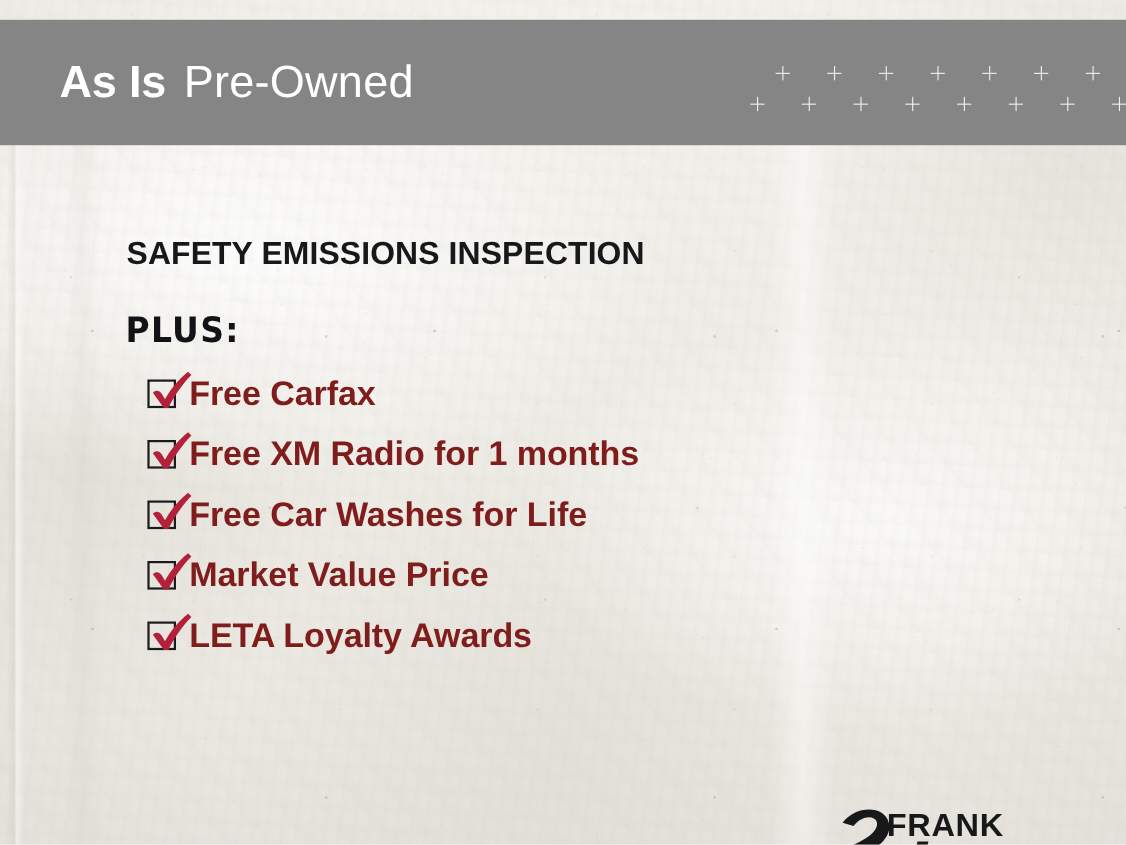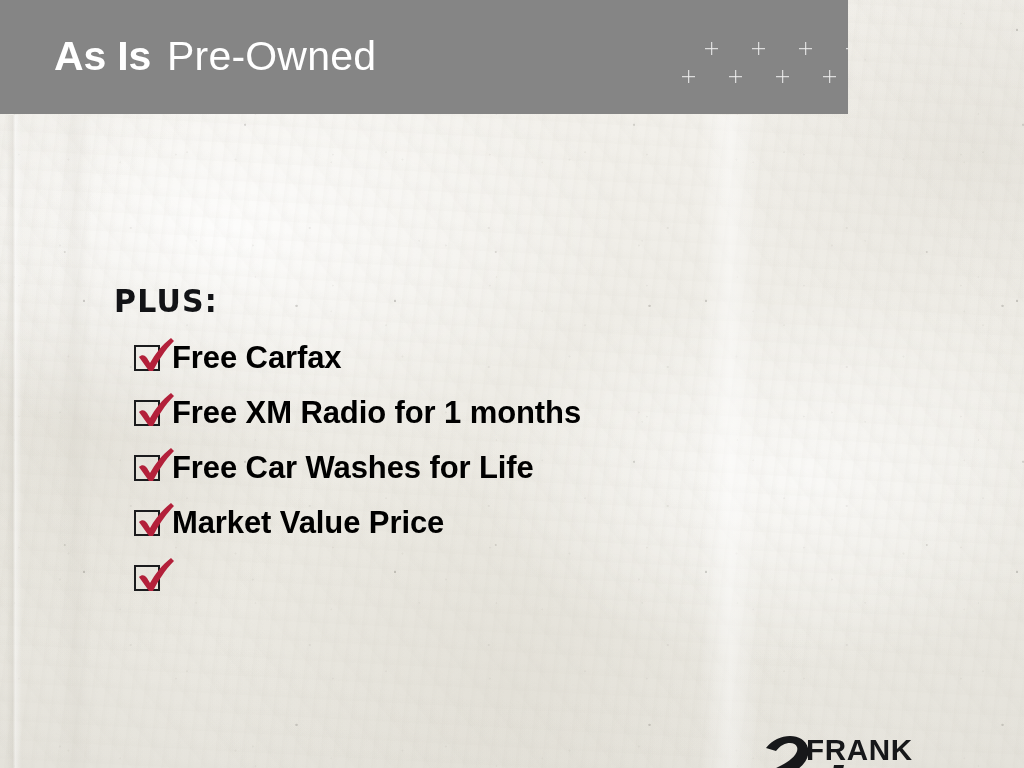--- a/index.html
+++ b/index.html
@@ -96,22 +96,22 @@
   .paper-vignette {
     position: absolute;
     inset: 0;
     background: radial-gradient(ellipse 82% 78% at 50% 48%,
       rgba(255,255,255,0) 55%, rgba(196,192,182,0.18) 100%);
   }
 
   
   .header-bar {
     position: absolute;
-    left: 0; top: 0;
-    width: 848px;
+    left: 0; top: 18px;
+    width: 1024px;
     height: 114px;
     background: #858585;
     overflow: hidden;
   }
   .header-title {
     position: absolute;
     left: 54px;
     top: 36px;
     font-size: 41px;
     line-height: 1;
@@ -215,21 +215,21 @@
     width: 44px;
     height: 44px;
     pointer-events: none;
   }
   .check-label {
     position: absolute;
     left: 38px;
     top: -2px;
     font-size: 31px;
     font-weight: 600;
-    color: #000000;
+    color: #7f1d1d;
     white-space: nowrap;
     letter-spacing: -0.1px;
   }
 
   
   .logo {
     position: absolute;
     left: 700px;
     top: 606px;
     width: 216px;
@@ -269,20 +269,21 @@
         <span class="plus-mark" style="left: 151px; top: 30px; color: rgb(242, 242, 242);"></span>
         <span class="plus-mark" style="left: 198px; top: 30px; color: rgb(242, 242, 242);"></span>
         <span class="plus-mark" style="left: 245px; top: 30px; color: rgb(242, 242, 242);"></span>
         <span class="plus-mark" style="left: 292px; top: 30px; color: rgb(242, 242, 242);"></span>
         <span class="plus-mark" style="left: 339px; top: 30px; color: rgb(242, 242, 242);"></span>
       </div>
   </div>
 
   <div class="content">
 
+    <div class="heading-safety">SAFETY EMISSIONS INSPECTION</div>
 
     <div class="heading-plus">PLUS:</div>
 
     <div class="check-list" id="check-list">
         <div class="check-item">
           <span class="check-box"></span>
           <svg class="check-tick" viewBox="0 0 44 44">
             <path d="M6 27 C9 24, 12 25, 14 28 L17 33 C22 24, 29 15, 38 8 L41 11 C32 20, 25 31, 20 41 L16 41 Z" fill="#b3203a"></path>
           </svg>
           <span class="check-label">Free Carfax</span>
@@ -306,20 +307,21 @@
           <svg class="check-tick" viewBox="0 0 44 44">
             <path d="M6 27 C9 24, 12 25, 14 28 L17 33 C22 24, 29 15, 38 8 L41 11 C32 20, 25 31, 20 41 L16 41 Z" fill="#b3203a"></path>
           </svg>
           <span class="check-label">Market Value Price</span>
         </div>
         <div class="check-item">
           <span class="check-box"></span>
           <svg class="check-tick" viewBox="0 0 44 44">
             <path d="M6 27 C9 24, 12 25, 14 28 L17 33 C22 24, 29 15, 38 8 L41 11 C32 20, 25 31, 20 41 L16 41 Z" fill="#b3203a"></path>
           </svg>
+          <span class="check-label">LETA Loyalty Awards</span>
         </div>
       </div>
 
     <div class="logo">
       <svg width="216" height="112" viewBox="0 0 216 112" xmlns="http://www.w3.org/2000/svg">
 
         <g fill="#17181a">
 
           <path d="M66 28 C78 12, 104 12, 108 28 C111 40, 99 50, 88 55
                    C78 60, 66 68, 63 79 C60 90, 70 96, 82 95

